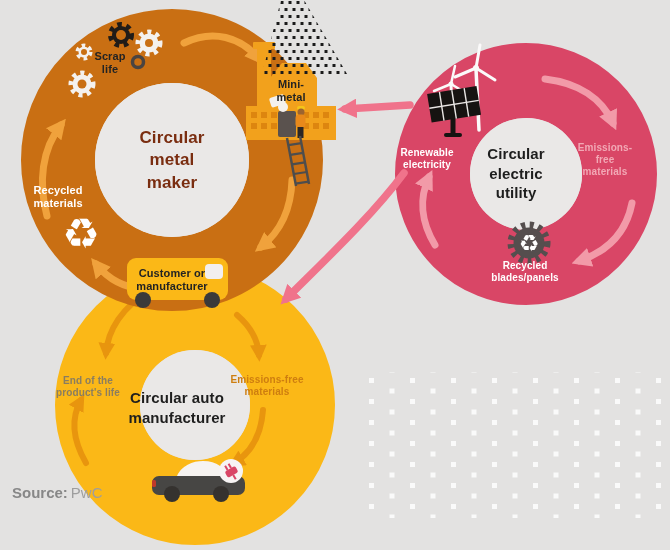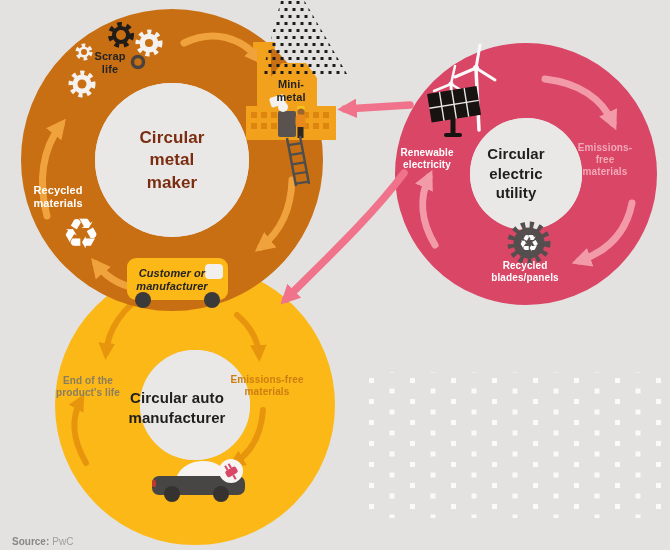--- a/index.html
+++ b/index.html
@@ -16,21 +16,21 @@
   .lbl-sm{font-size:10px;}
   .lbl-md{font-size:11px;}
   .title-metal{font-size:17px;color:#7A2D10;line-height:1.32;}
   .title-dark{font-size:15px;color:#1E1E1E;line-height:1.3;}
   .c-white{color:#FFFFFF;}
   .c-black{color:#232323;}
   .c-lightpink{color:#F2A8B5;}
   .c-endlife{color:#8A7D60;}
   .c-ochre{color:#CE7E10;}
   .source{
-    position:absolute;left:12px;top:536px;font-size:10px;color:#8E8E8E;
+    position:absolute;left:12px;top:484px;font-size:15px;color:#8E8E8E;
   }
   .src-label{font-weight:bold;color:#878787;}
   .src-value{color:#9E9E9E;margin-left:3px;}
 </style>
 </head>
 <body>
 
 <div class="canvas">
 
   <svg width="670" height="550" viewBox="0 0 670 550">
@@ -223,21 +223,21 @@
 
   <div class="lbl lbl-md c-black" style="left:110px;top:63px;">Scrap
 life</div>
   <div class="lbl lbl-md c-black" style="left:291px;top:91px;">Mini-
 metal</div>
   <div class="lbl lbl-md c-white" style="left:58px;top:197px;">Recycled
 materials</div>
   <div class="lbl title-metal" style="left:172px;top:161px;">Circular
 metal
 maker</div>
-  <div class="lbl lbl-md c-black" style="left:172px;top:280px;font-style:italic;">Customer or
+  <div class="lbl lbl-md c-black" style="left:172px;top:280px;">Customer or
 manufacturer</div>
 
   <div class="lbl lbl-sm c-white" style="left:427px;top:159px;">Renewable
 electricity</div>
   <div class="lbl lbl-sm c-lightpink" style="left:605px;top:160px;">Emissions-free
 materials</div>
   <div class="lbl title-dark" style="left:516px;top:173px;">Circular
 electric
 utility</div>
   <div class="lbl lbl-sm c-white" style="left:525px;top:272px;">Recycled

